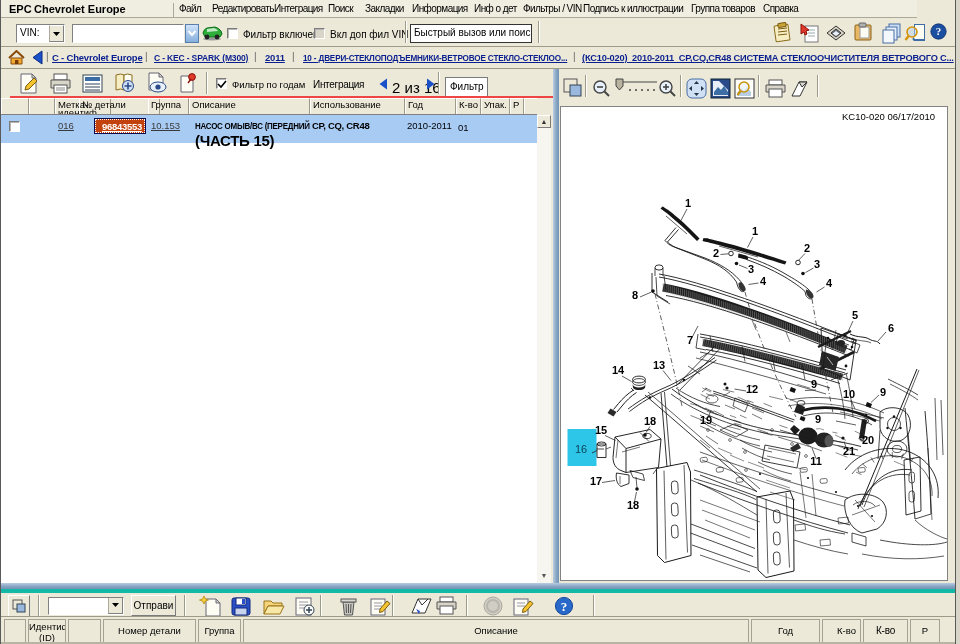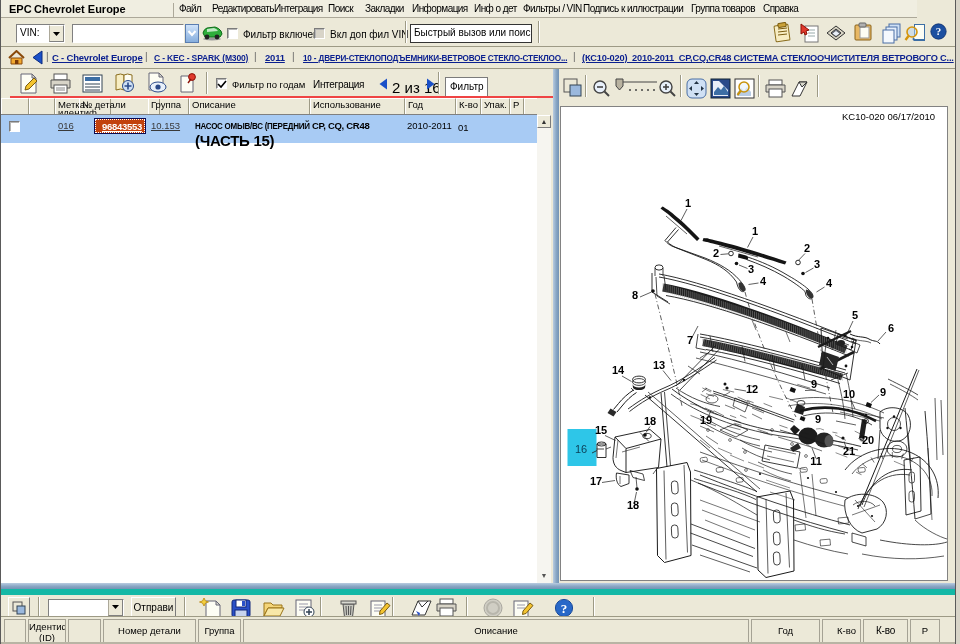--- a/index.html
+++ b/index.html
@@ -31,21 +31,21 @@
 #row1 .lnk{position:absolute;top:5px;color:#3a3a3a;text-decoration:underline;font-size:9.5px}
 
 .sbtn{position:absolute;width:14px;height:13px;background:#ece9d8;border-top:1px solid #fff;border-left:1px solid #fff;border-right:1px solid #7b7b7b;border-bottom:1px solid #7b7b7b;font-size:7px;text-align:center;color:#333;line-height:11px}
 
 #vsplit{position:absolute;left:553px;top:69px;width:6px;height:514px;background:linear-gradient(90deg,#b9cce0,#88a6c4 55%,#7493b4)}
 #hsplit{position:absolute;left:1px;top:583px;width:954px;height:6px;background:linear-gradient(180deg,#b9cce0,#88a6c4 55%,#7493b4)}
 
 #rtb{position:absolute;left:559px;top:69px;width:394px;height:37px;background:#ece9d8}
 #canvas{position:absolute;left:560px;top:106px;width:388px;height:475px;background:#fff;border:1px solid #828282}
 
-#btb{position:absolute;left:1px;top:589px;width:954px;height:27px;background:#ece9d8;border-top:6px solid #14b8a6}
+#btb{position:absolute;left:1px;top:589px;width:954px;height:27px;background:#ece9d8;border-top:4px solid #14b8a6}
 .bvsep{position:absolute;top:2px;width:2px;height:22px;border-left:1px solid #9d9a85;border-right:1px solid #fff}
 
 #sbar{position:absolute;left:1px;top:616px;width:954px;height:28px;background:#ece9d8;border-top:1px solid #9d9a85}
 .scell{position:absolute;top:2px;height:24px;background:#ece9d8;border:1px solid #a5a294;font-size:9.5px;text-align:center;overflow:hidden}
 
 #wl{position:absolute;left:0;top:0;width:1px;height:644px;background:#5a5a5a}
 #wr{position:absolute;left:955px;top:0;width:1px;height:644px;background:#5a5a5a}
 #wrr{position:absolute;left:956px;top:0;width:4px;height:644px;background:#d8d4c8}
 .icon{position:absolute}
 button.xp{position:absolute;background:#ece9d8;border-top:1px solid #fff;border-left:1px solid #fff;border-right:1px solid #7b7b7b;border-bottom:1px solid #7b7b7b;font-size:10px;font-family:"Liberation Sans",sans-serif}

